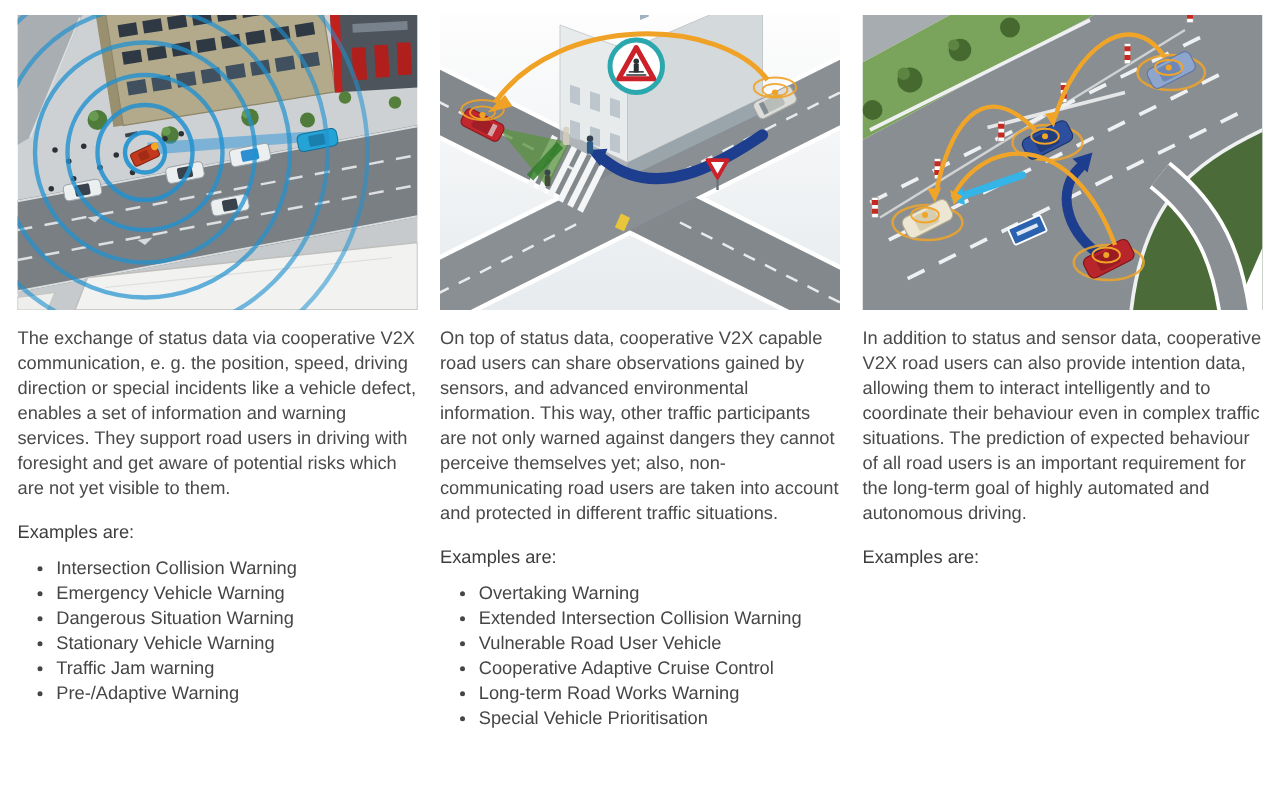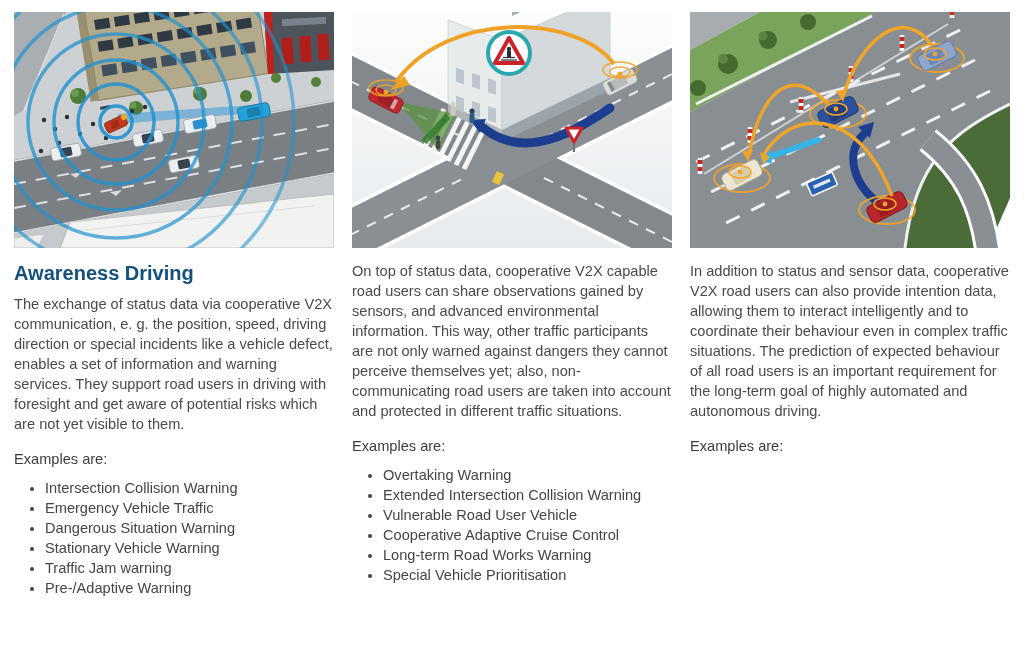--- a/index.html
+++ b/index.html
@@ -147,26 +147,25 @@
           <circle cx="102" cy="110" r="16" opacity="0.9"></circle>
           <circle cx="102" cy="110" r="38" opacity="0.85"></circle>
           <circle cx="102" cy="110" r="62" opacity="0.8"></circle>
           <circle cx="102" cy="110" r="88" opacity="0.75"></circle>
           <circle cx="102" cy="110" r="116" opacity="0.7"></circle>
           <circle cx="102" cy="110" r="146" opacity="0.62"></circle>
           <circle cx="102" cy="110" r="178" opacity="0.55"></circle>
         </g>
       </svg>
     </div>
-    <h2 class="head">Awareness Driving</h2>
     <p class="body">The exchange of status data via cooperative V2X communication, e. g. the position, speed, driving direction or special incidents like a vehicle defect, enables a set of information and warning services. They support road users in driving with foresight and get aware of potential risks which are not yet visible to them.</p>
     <p class="exlabel">Examples are:</p>
     <ul class="exlist">
       <li>Intersection Collision Warning</li>
-      <li>Emergency Vehicle Traffic</li>
+      <li>Emergency Vehicle Warning</li>
       <li>Dangerous Situation Warning</li>
       <li>Stationary Vehicle Warning</li>
       <li>Traffic Jam warning</li>
       <li>Pre-/Adaptive Warning</li>
     </ul>
   </div>
 
   <div class="col">
     <div class="illus">
       <svg viewBox="0 0 320 236" preserveAspectRatio="none">

